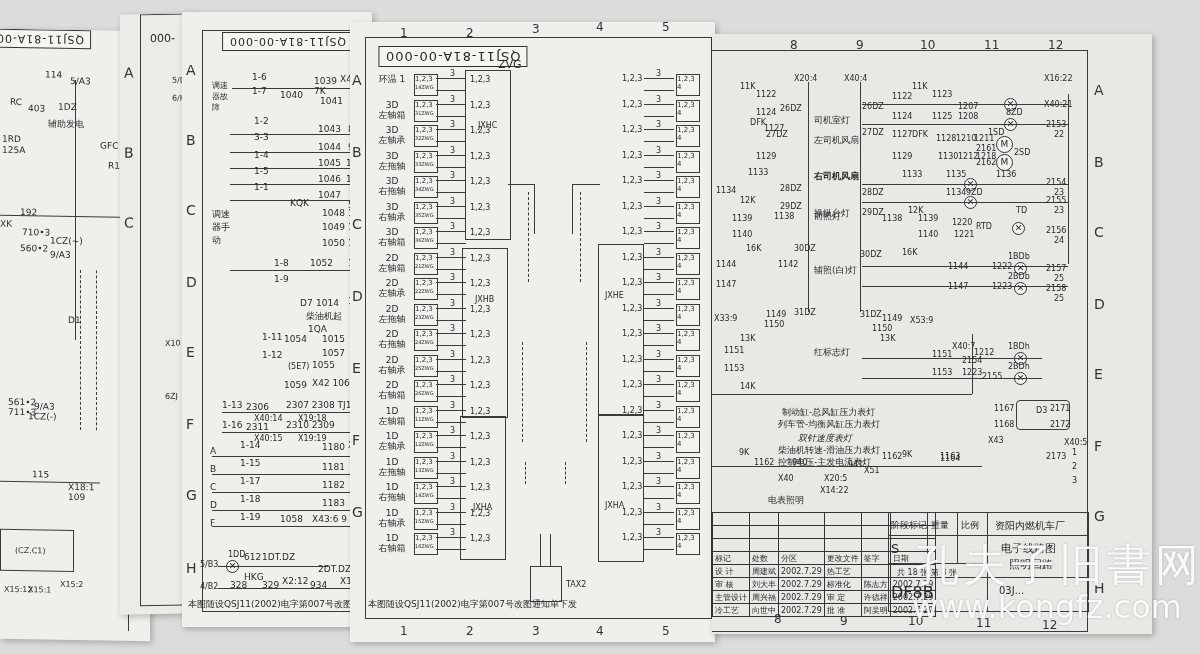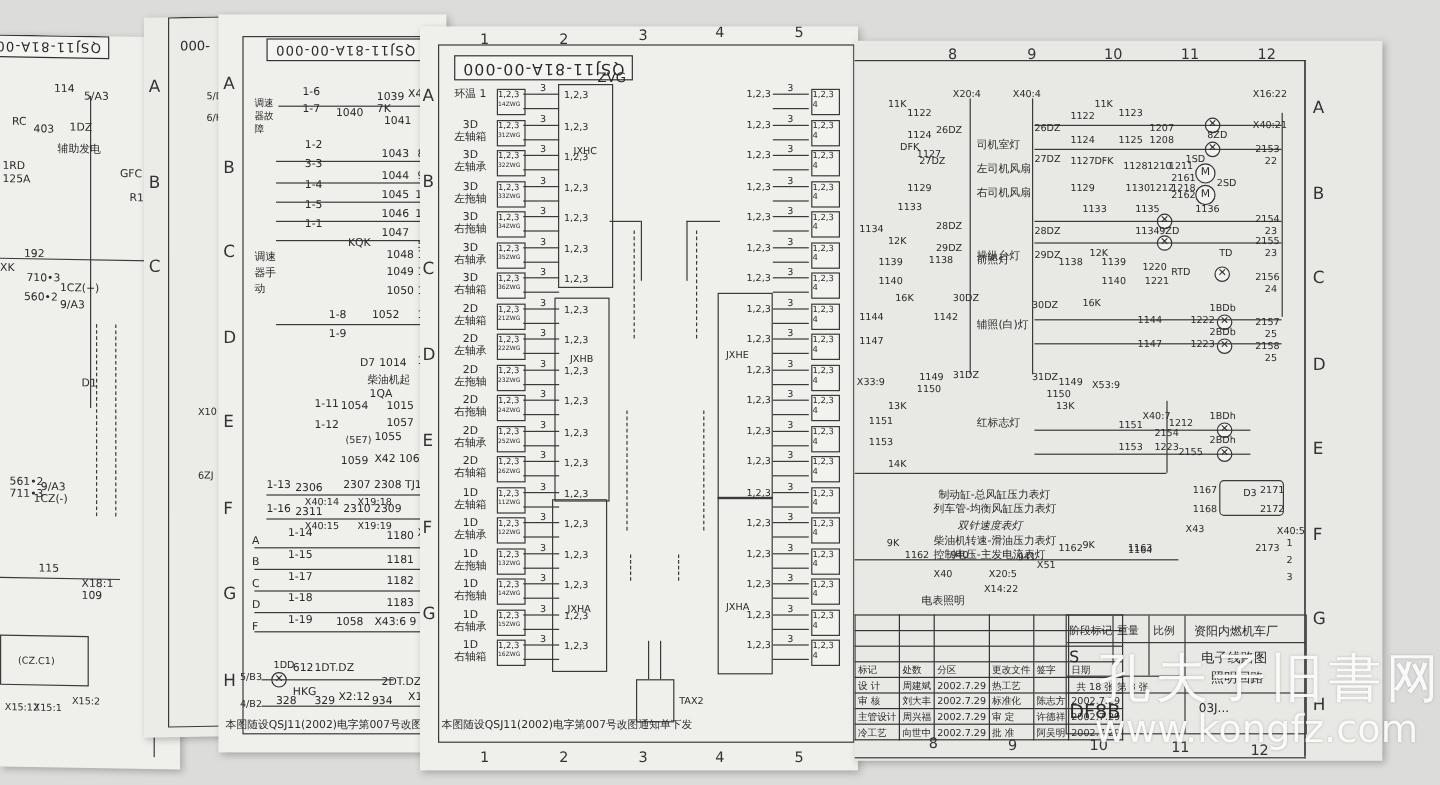--- a/index.html
+++ b/index.html
@@ -770,21 +770,21 @@
   <div class="vline" style="left:96px;top:48px;height:230px;"></div>
   <div class="vline" style="left:148px;top:48px;height:230px;"></div>
   <div class="vline" style="left:356px;top:60px;height:170px;"></div>
   <div class="txt sm" style="left:82px;top:40px;">X20:4</div>
   <div class="txt sm" style="left:132px;top:40px;">X40:4</div>
   <div class="txt sm" style="left:332px;top:40px;">X16:22</div>
   <div class="txt sm" style="left:332px;top:66px;">X40:21</div>
 
   <div class="txt" style="left:102px;top:80px;">司机室灯</div>
   <div class="txt" style="left:102px;top:100px;">左司机风扇</div>
-  <div class="txt" style="left:102px;top:120px;">右司机风扇</div>
+  <div class="txt" style="left:102px;top:136px;font-weight:bold;">右司机风扇</div>
   <div class="txt" style="left:102px;top:156px;margin-top:17px;">操纵台灯</div>
   <div class="txt" style="left:102px;top:176px;">前照灯</div>
   <div class="txt" style="left:102px;top:230px;">辅照(白)灯</div>
   <div class="txt" style="left:102px;top:312px;">红标志灯</div>
 
   <div class="txt sm" style="left:28px;top:48px;">11K</div>
   <div class="txt sm" style="left:38px;top:84px;">DFK</div>
   <div class="txt sm" style="left:200px;top:48px;">11K</div>
   <div class="txt sm" style="left:200px;top:96px;">DFK</div>
   <div class="txt sm" style="left:28px;top:162px;">12K</div>

